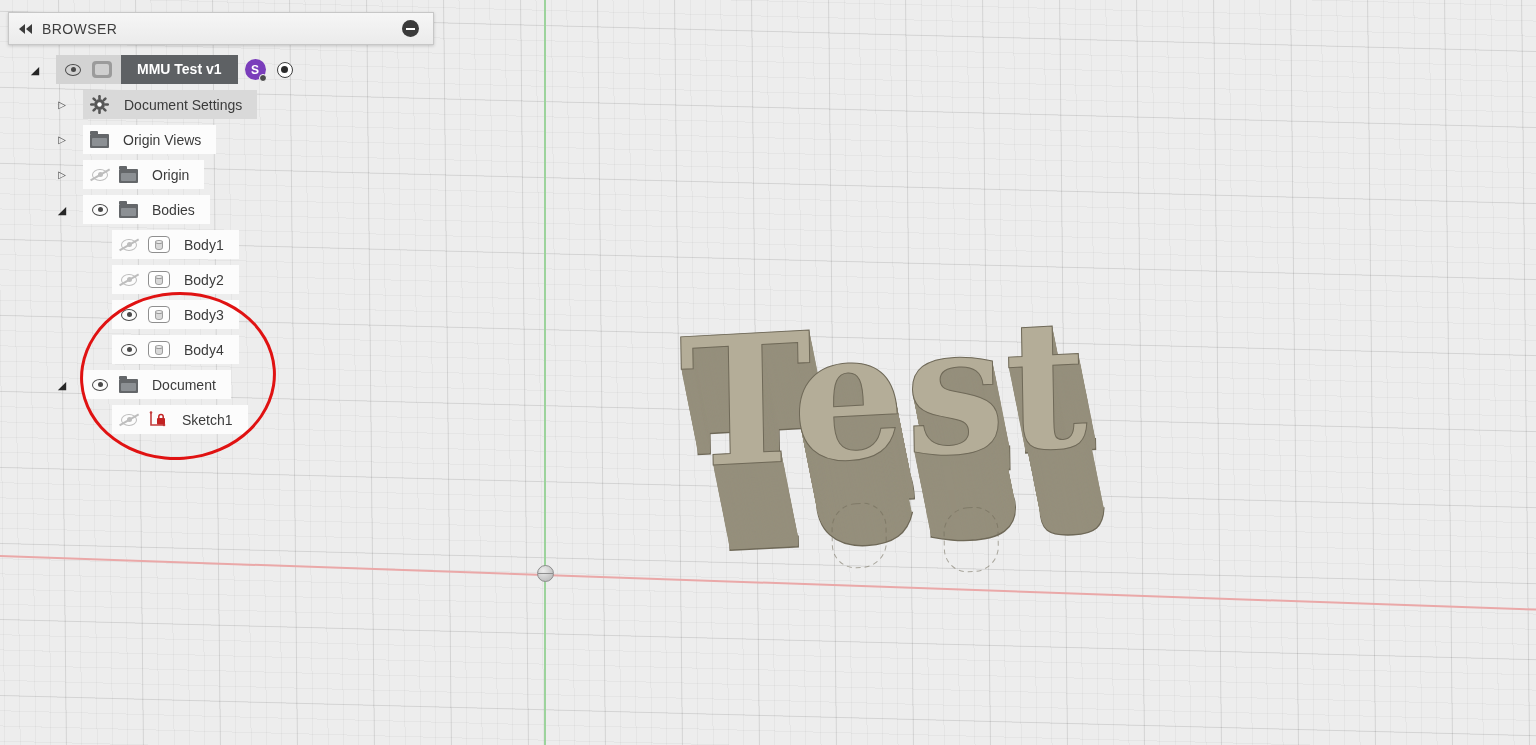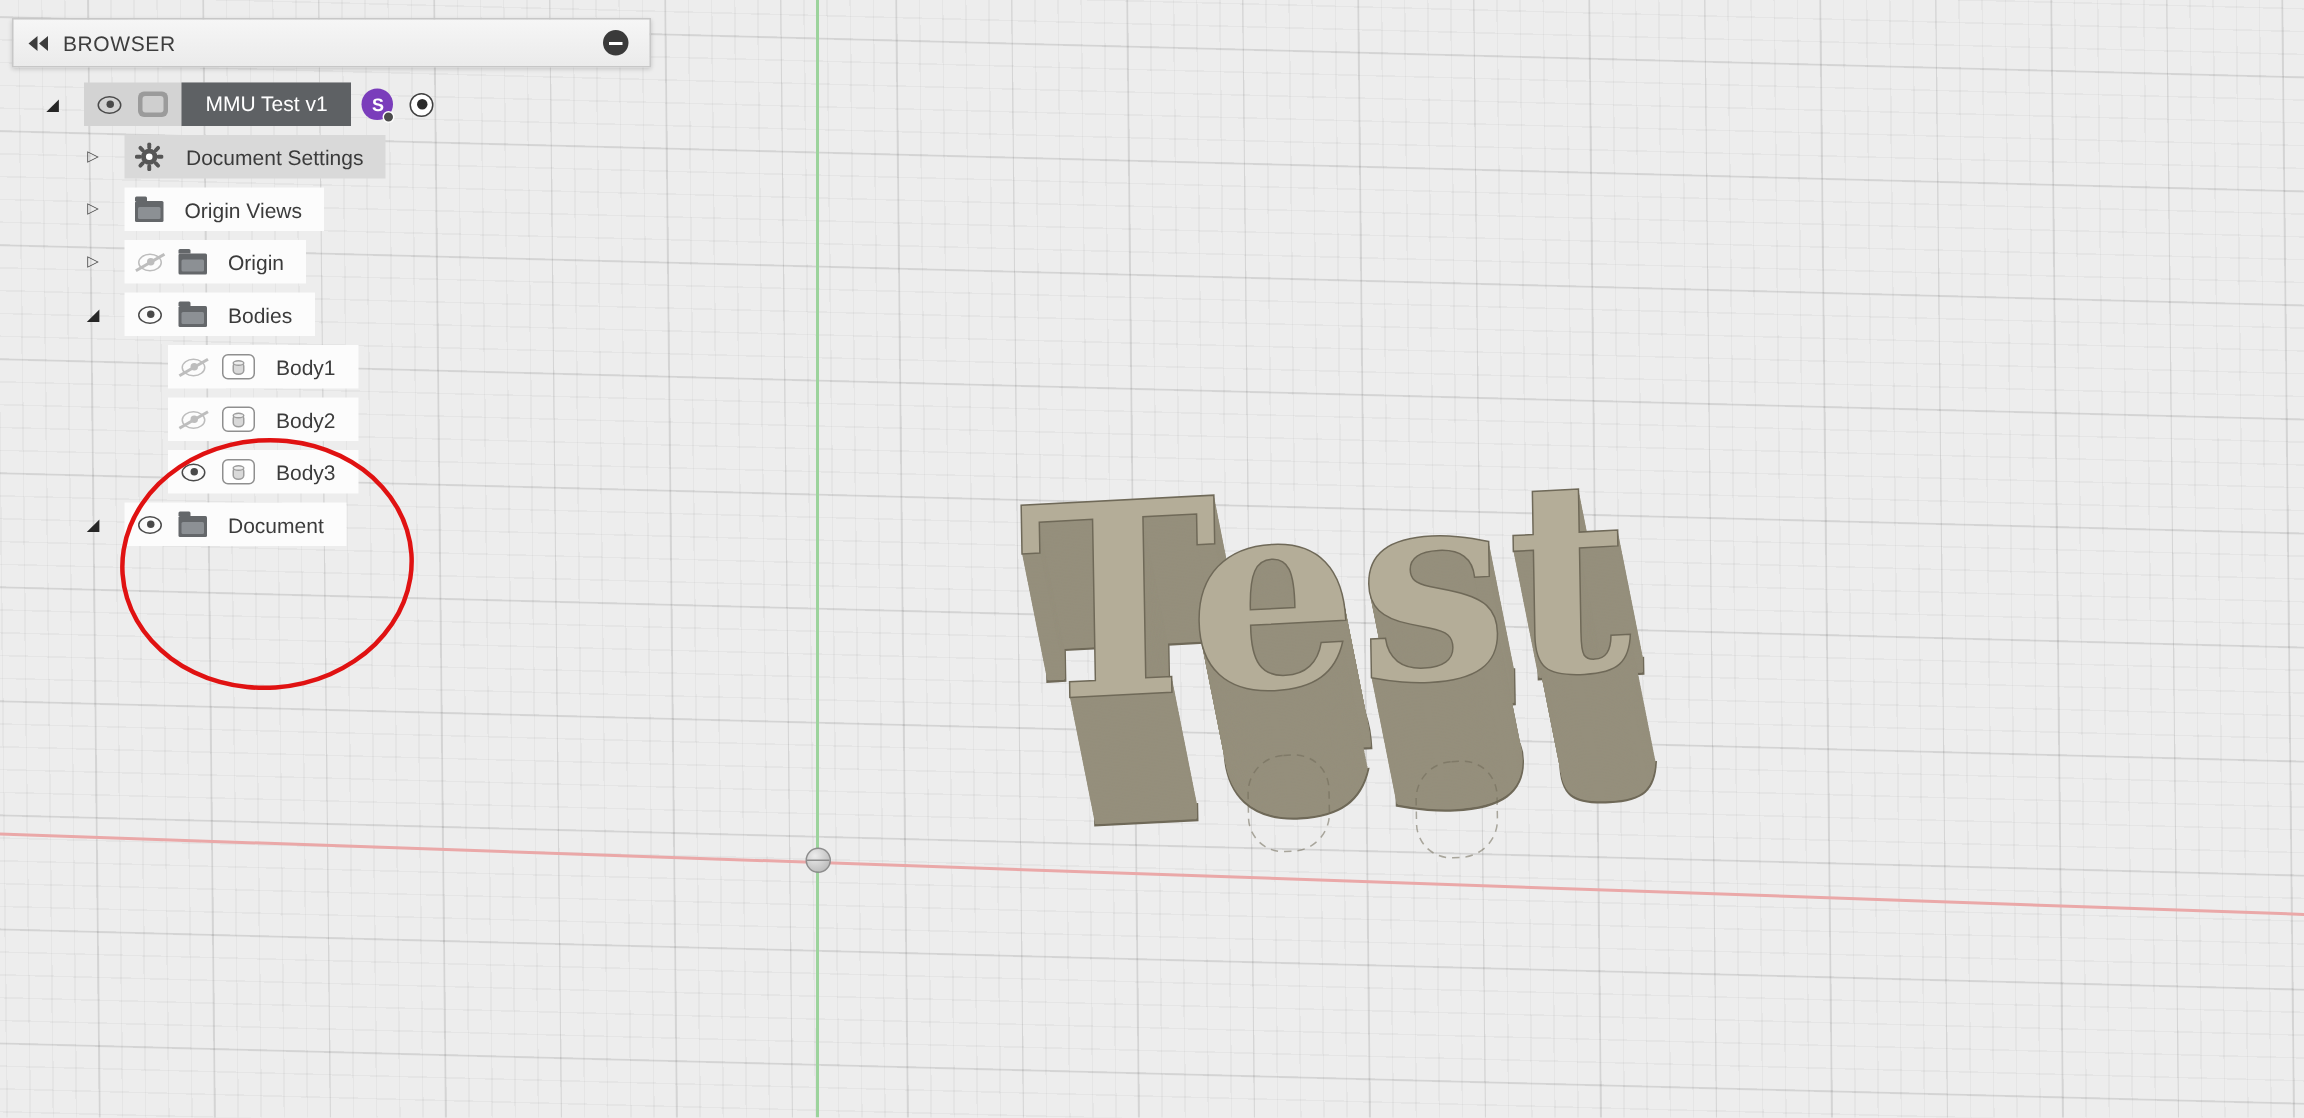--- a/index.html
+++ b/index.html
@@ -40,21 +40,21 @@
   .row{display:flex;align-items:center;height:35px;white-space:nowrap;}
   .lvl0{padding-left:20px;}
   .lvl1{padding-left:47px;}
   .lvl2{padding-left:104px;text-align:center;}
   .exp{width:14px;text-align:center;font-size:10px;color:#4a4a4a;margin-right:14px;flex:0 0 auto;line-height:14px;cursor:pointer;}
   .exp.open{font-size:11px;color:#262626;}
   .grp{display:flex;align-items:center;background:#fcfcfc;padding:0 10px 0 7px;height:29px;gap:9px;}
   .grp.gray{background:#d3d3d3;padding-right:0;}
   .grp.sel{background:#d9d9d9;gap:10px;}
   .lbl{font-size:14px;color:#3b3b3b;padding:0 5px;cursor:default;}
-  .root-lbl{background:#5e6164;color:#fff;height:29px;line-height:29px;padding:0 16px;font-size:14px;cursor:default;}
+  .root-lbl{background:#5e6164;color:#fff;height:29px;line-height:29px;padding:0 16px;font-size:14px;cursor:default;font-weight:bold;}
 
   
   .eye{position:relative;width:20px;height:14px;flex:0 0 auto;cursor:pointer;}
   .eye .g{position:absolute;left:2px;right:2px;top:1px;bottom:1px;border:1.5px solid #4a4a4a;border-radius:50%;}
   .eye .g::after{content:"";position:absolute;left:50%;top:50%;width:5px;height:5px;margin:-2.5px 0 0 -2.5px;border-radius:50%;background:#4a4a4a;}
   .eye.off .g{border-color:#bdbdbd;}
   .eye.off .g::after{background:#bdbdbd;}
   .eye.off::before{content:"";position:absolute;left:-1px;top:6px;width:22px;height:1.5px;background:#bdbdbd;transform:rotate(-30deg);z-index:1;}
 
   
@@ -285,32 +285,56 @@
     <div class="row lvl2">
       <span class="grp">
         <span class="eye">
             <span class="g"></span>
           </span>
         <span class="bodyicon"></span>
         <span class="lbl">Body3</span>
       </span>
     </div>
 
+    <div class="row lvl2">
+      <span class="grp">
+        <span class="eye">
+            <span class="g"></span>
+          </span>
+        <span class="bodyicon"></span>
+        <span class="lbl">Body4</span>
+      </span>
+    </div>
 
 
 
     <div class="row lvl1">
       <span class="exp open">◢</span>
       <span class="grp">
         <span class="eye">
             <span class="g"></span>
           </span>
         <span class="folder"></span>
         <span class="lbl">Document</span>
       </span>
     </div>
 
+    <div class="row lvl2">
+      <span class="grp">
+        <span class="eye off">
+            <span class="g"></span>
+          </span>
+        <svg width="20" height="17" viewBox="0 0 20 17">
+          <path d="M3 1 V14 H16" fill="none" stroke="#c43c3c" stroke-width="1.6"></path>
+          <circle cx="3" cy="1.5" r="1.3" fill="#c43c3c"></circle>
+            <circle cx="16" cy="14" r="1.3" fill="#c43c3c"></circle>
+          <rect x="9" y="7" width="8" height="6.5" rx="1" fill="#c22222"></rect>
+          <path d="M10.8 7 V5.6 a2.2 2.2 0 0 1 4.4 0 V7" fill="none" stroke="#c22222" stroke-width="1.5"></path>
+        </svg>
+        <span class="lbl">Sketch1</span>
+      </span>
+    </div>
 
 
   </div>
 </div>
 
 <div class="annotation" style="border-color: rgb(224, 18, 18);"></div>
 
 </body></html>

